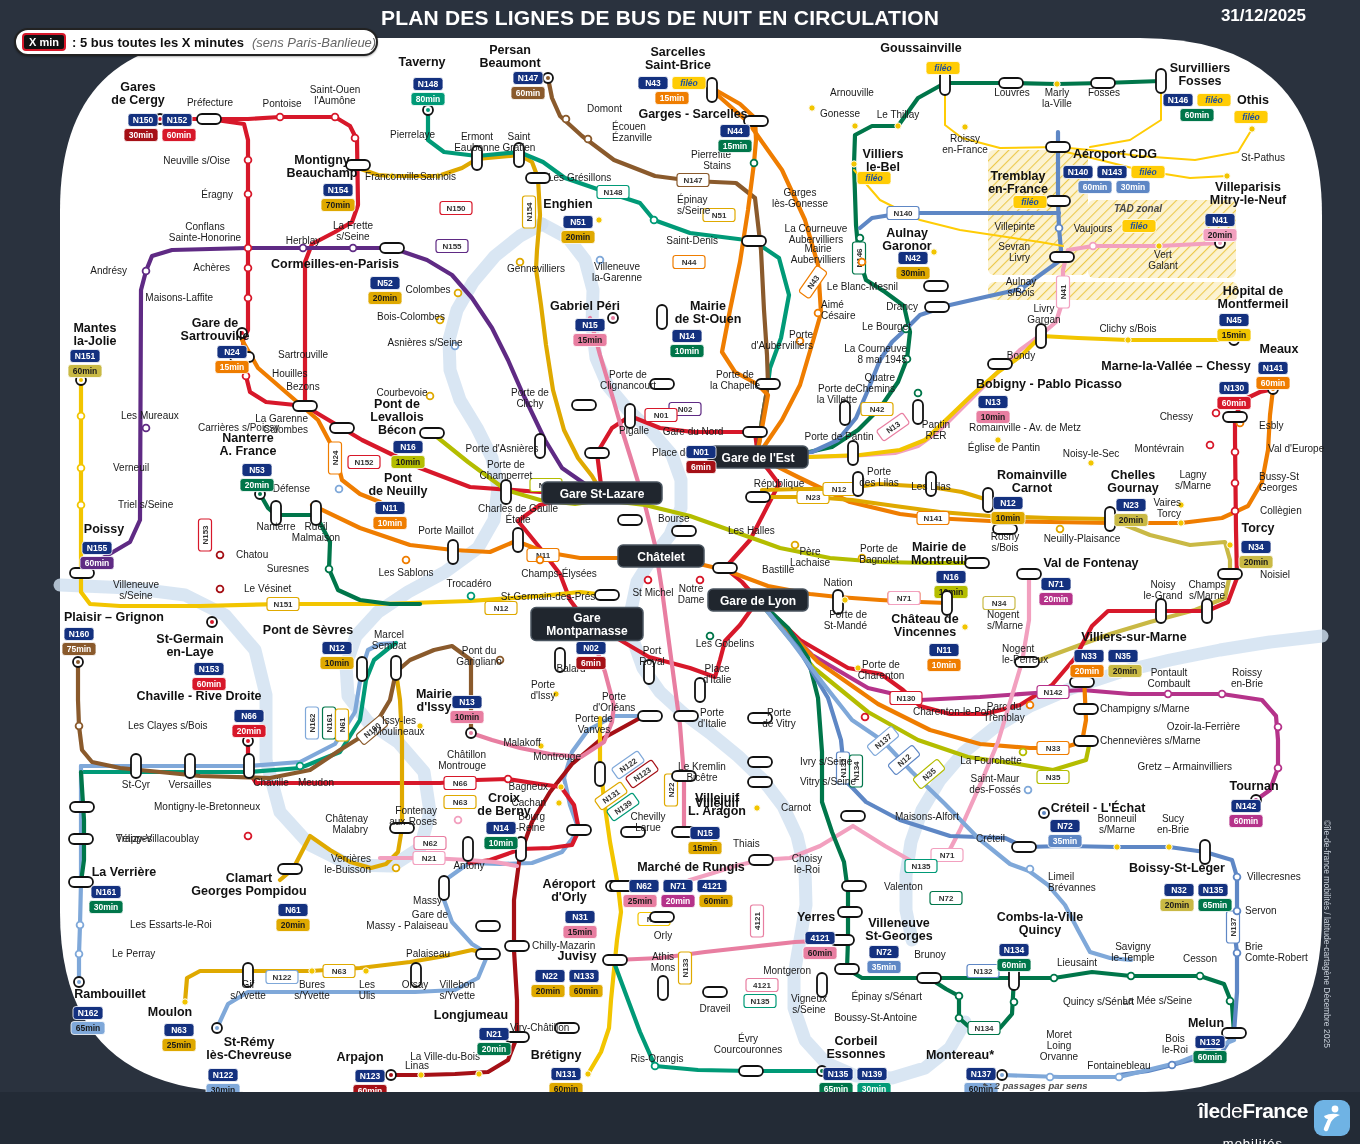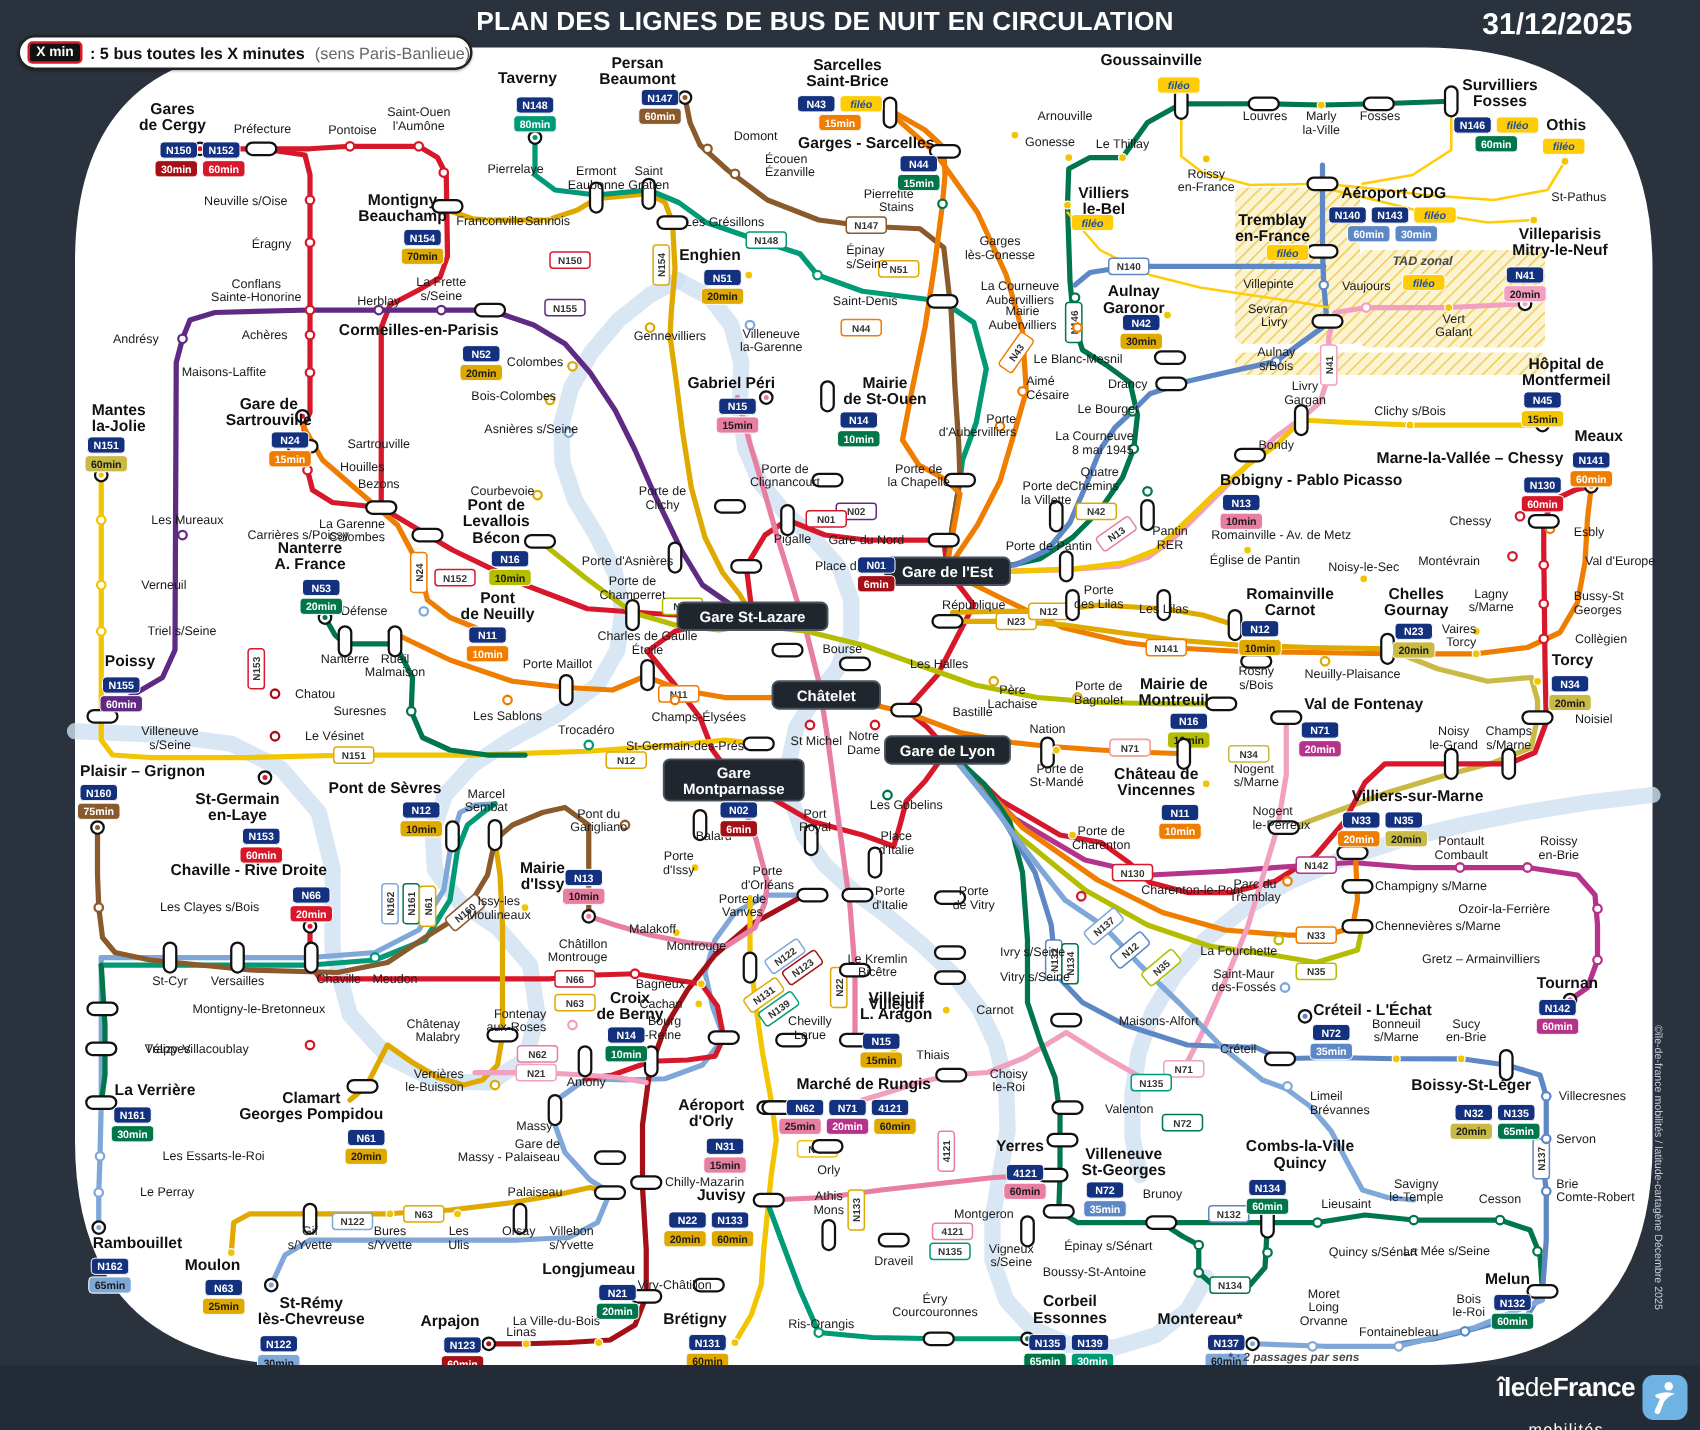--- a/index.html
+++ b/index.html
@@ -1,28 +1,28 @@
 <!DOCTYPE html>
 <html><head>
 <meta charset="utf-8">
 <style>
   html,body{margin:0;padding:0;background:#2a323e;width:1360px;height:1144px;overflow:hidden;
     font-family:"Liberation Sans","DejaVu Sans",sans-serif;}
   #stage{position:relative;width:1360px;height:1144px;}
   #mapsvg{position:absolute;left:0;top:0;}
   #hdr{position:absolute;left:0;top:0;width:1320px;height:36px;z-index:5;display:flex;align-items:center;}
   #hdr .title{position:absolute;left:0;right:0;text-align:center;color:#fff;font-weight:bold;font-size:21px;letter-spacing:.2px;}
-  #hdr .date{position:absolute;right:14px;top:6px;color:#fff;font-weight:bold;font-size:24px;}
+  #hdr .date{position:absolute;right:14px;top:6px;color:#fff;font-weight:bold;font-size:17px;}
   #legend{position:absolute;left:14px;top:28px;z-index:6;background:#fff;border:2px solid #222;border-radius:15px;
     padding:3px 0 3px 6px;display:flex;align-items:center;gap:6px;font-size:13px;color:#111;
     box-shadow:0 1px 2px rgba(0,0,0,.3);}
   #legend .xmin{background:#111;border:2px solid #d7182a;color:#fff;font-weight:bold;font-size:11px;
     border-radius:4px;padding:1px 5px;white-space:nowrap;}
   #legend b{font-weight:bold;}
-  #legend .note{color:#666;margin-left:2px;}
+  #legend .note{font-style:italic;color:#666;margin-left:2px;}
   #ftr{position:absolute;left:0;top:1092px;width:1360px;height:52px;background:#232b36;z-index:4;}
   #ftr .logo{position:absolute;right:52px;top:8px;text-align:center;color:#fff;line-height:1;}
   #ftr .logo .l1{font-size:21px;font-weight:bold;letter-spacing:-.5px;}
   #ftr .logo .l1 .de{font-weight:300;}
   #ftr .logo .l2{font-size:13px;font-weight:300;letter-spacing:1px;margin-top:16px;}
   #ftr .icon{position:absolute;right:10px;top:8px;width:36px;height:36px;background:#6fb3e4;border-radius:9px;}
   #credit{position:absolute;left:1332px;top:820px;z-index:6;color:#c7cfd9;font-size:8.5px;
     transform:rotate(90deg);transform-origin:0 0;white-space:nowrap;width:300px;}
 </style>
 </head>

